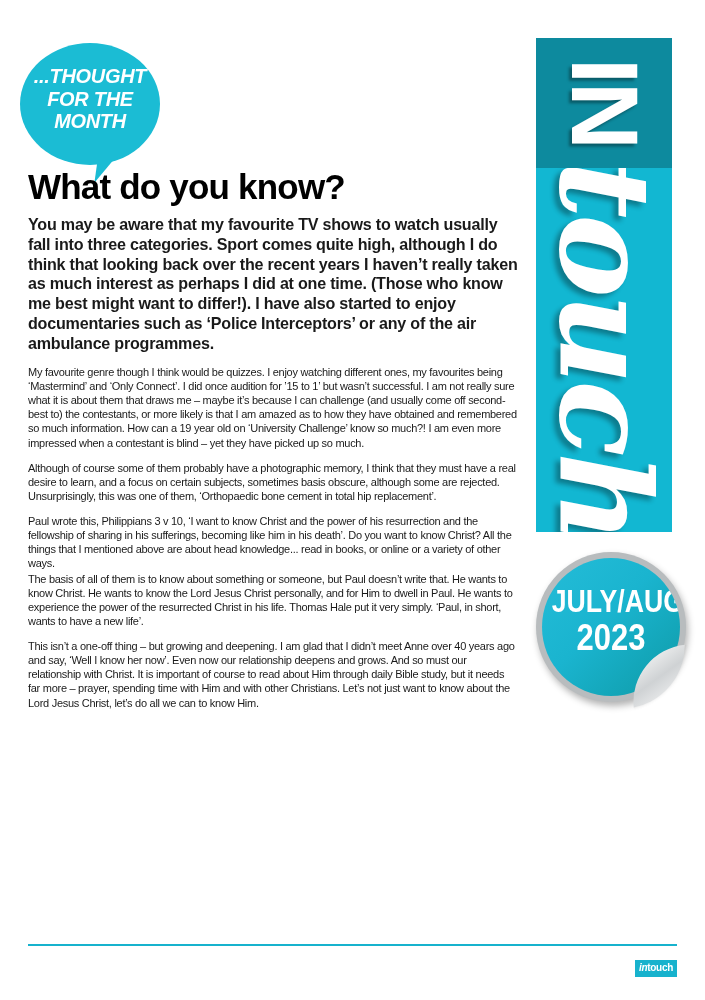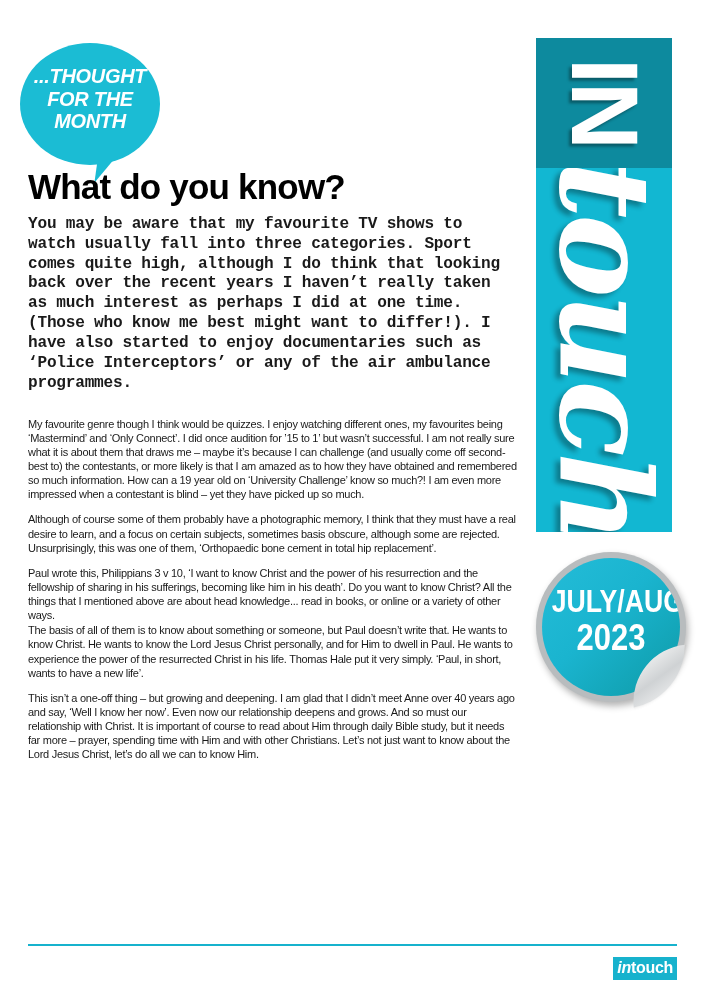--- a/index.html
+++ b/index.html
@@ -186,26 +186,26 @@
     font-family: "Liberation Sans", sans-serif;
     font-weight: bold;
     font-size: 35px;
     line-height: 1.08;
     letter-spacing: -0.8px;
     margin-bottom: 9px;
   }
 
   .lead {
     color: #1a1a1a;
-    font-family: Liberation Mono, monospace;
+    font-family: Liberation Sans, sans-serif;
     font-weight: bold;
     font-size: 16.1px;
     line-height: 1.235;
     letter-spacing: -0.22px;
-    margin-bottom: 23px;
+    margin-bottom: 11px;
   }
 
   .para {
     color: #1a1a1a;
     font-family: "Liberation Sans", sans-serif;
     font-size: 11px;
     line-height: 1.285;
     letter-spacing: -0.28px;
     margin-bottom: 11px;
   }
@@ -227,21 +227,21 @@
     width: 649px;
     height: 28px;
     display: flex;
     align-items: center;
     justify-content: flex-end;
   }
   .footer-logo {
     background: #17b2cd;
     color: #ffffff;
     font-family: "Liberation Sans", sans-serif;
-    font-size: 16px;
+    font-size: 10px;
     line-height: 1;
     padding: 3px 4px 4px 4px;
     letter-spacing: -0.3px;
     white-space: nowrap;
   }
   .footer-logo .lg-in { font-style: italic; font-weight: bold; }
   .footer-logo .lg-touch { font-weight: bold; }
   .footer-tag {
     color: #17b2cd;
     font-family: "Liberation Sans", sans-serif;

